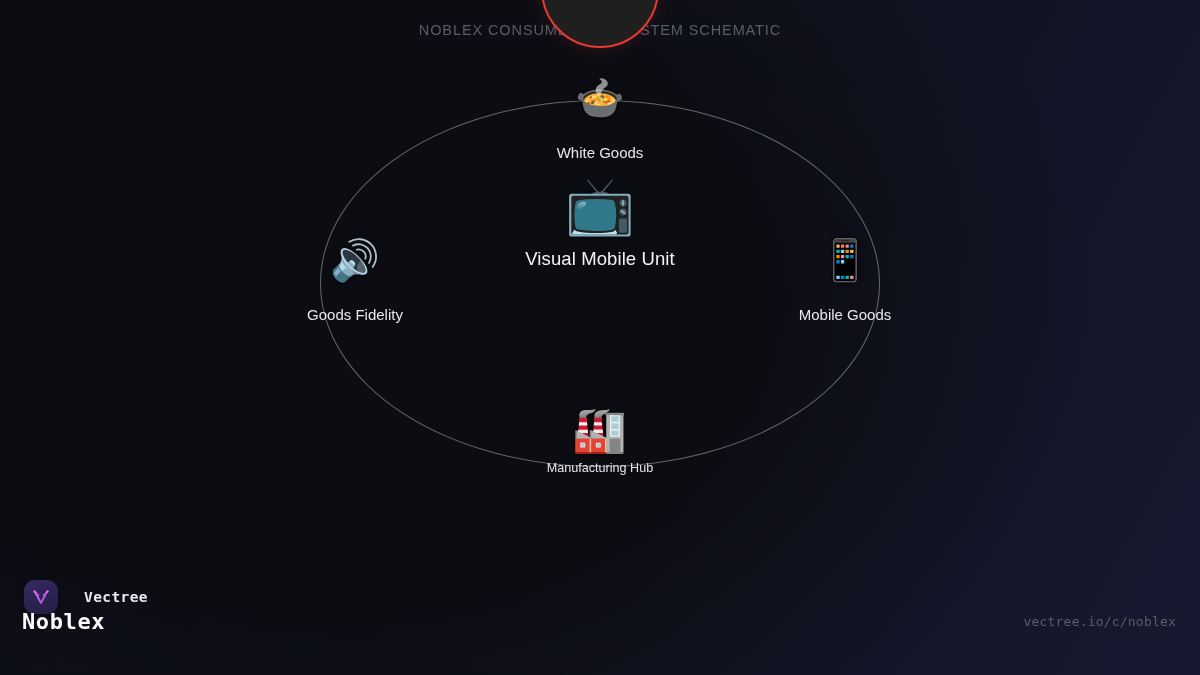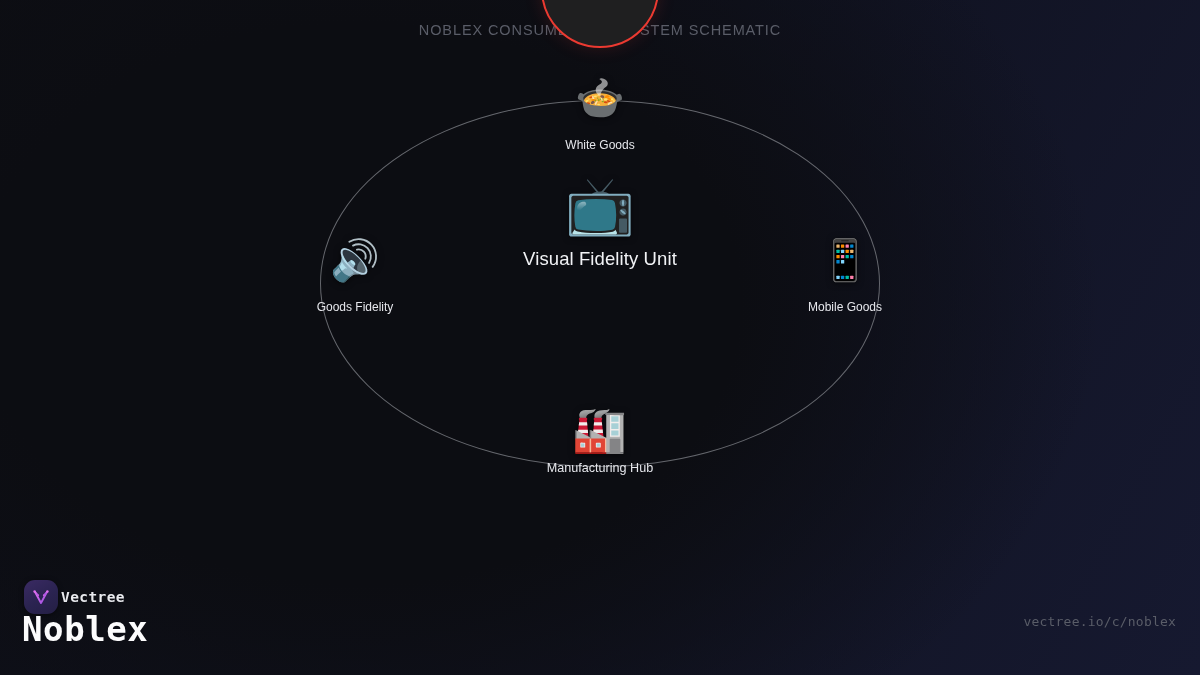--- a/index.html
+++ b/index.html
@@ -74,64 +74,64 @@
   #node-center .lbl {
     margin-top:14px;
     font-size:18.5px;
     color:#f1f2f5;
     letter-spacing:.1px;
   }
   
   .sat { width:180px; }
   .sat .emoji { font-size:40px; }
   .sat .lbl {
-    margin-top:20px;
-    font-size:12px;
+    margin-top:26px;
+    font-size:15px;
     color:#e6e7ec;
   }
   #node-top    { left:510px; top:78px;  }
   #node-left   { left:265px; top:240px; }
   #node-right  { left:755px; top:240px; }
   #node-bottom { left:510px; top:408px; }
   #node-bottom .emoji { font-size:44px; }
   #node-bottom .lbl { margin-top:9px; font-size:12.6px; }
 
   
   #footer {
     position:absolute;
     left:0; right:0; bottom:0;
     height:110px;
   }
   #brand-row {
     position:absolute;
     left:24px; top:15px;
     display:flex;
     align-items:center;
-    gap:3px;
+    gap:26px;
   }
   #brand-mark {
     width:34px; height:34px;
     border-radius:11px;
     background:linear-gradient(150deg,#3a2a63 0%,#2a2350 55%,#241f44 100%);
     display:flex; align-items:center; justify-content:center;
     box-shadow:0 1px 5px rgba(0,0,0,.5);
   }
   #brand-mark svg { display:block; }
   #brand-name {
     font-family:"DejaVu Sans Mono", monospace;
     font-size:14.5px;
     font-weight:bold;
     color:#e9eaee;
     letter-spacing:.4px;
   }
   #company-name {
     position:absolute;
     left:22px; top:44px;
     font-family:"DejaVu Sans Mono", monospace;
-    font-size:34px;
+    font-size:22px;
     font-weight:bold;
     color:#fcfcfd;
     letter-spacing:.6px;
   }
   #footer-url {
     position:absolute;
     right:24px; bottom:46px;
     font-family:"DejaVu Sans Mono", monospace;
     font-size:13px;
     color:#5a5d68;
@@ -144,21 +144,21 @@
 <div id="stage">
 
   <div id="title">NOBLEX CONSUMER ECOSYSTEM SCHEMATIC</div>
 
   <div id="root-node"></div>
 
   <div id="orbit"></div>
 
   <div class="node" id="node-center">
     <span class="emoji">📺</span>
-    <span class="lbl">Visual Fidelity Unit</span>
+    <span class="lbl">Visual Mobile Unit</span>
   </div>
 
   <div class="node sat" id="node-top">
     <span class="emoji">🍲</span>
     <span class="lbl">White Goods</span>
   </div>
 
   <div class="node sat" id="node-left">
     <span class="emoji">🔊</span>
     <span class="lbl">Goods Fidelity</span>

